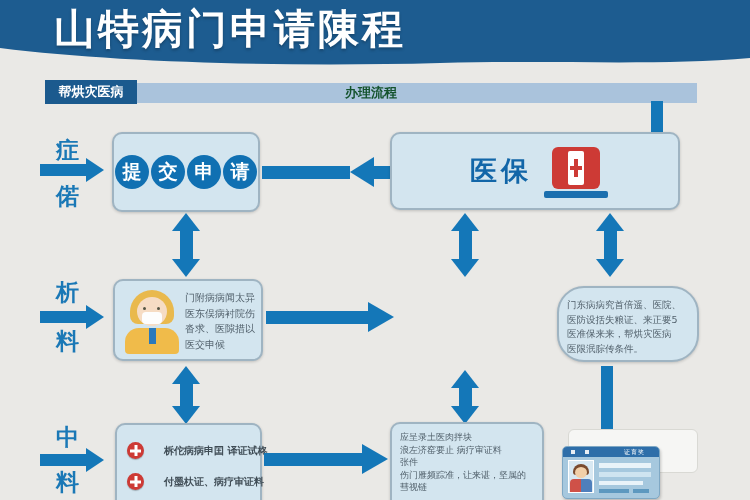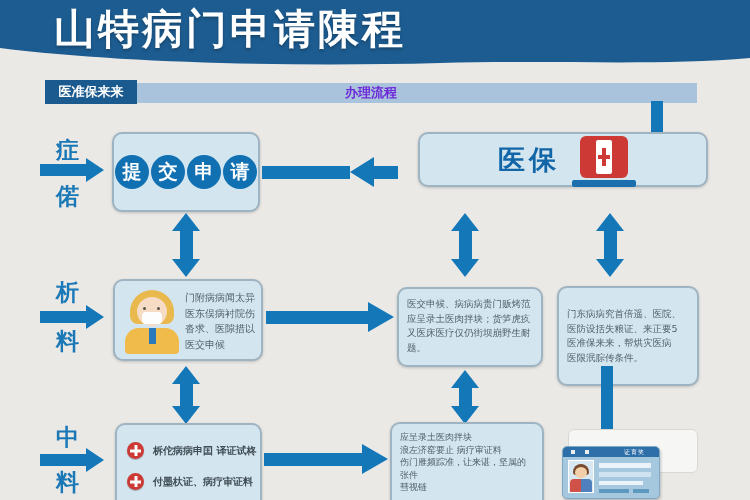--- a/index.html
+++ b/index.html
@@ -2,21 +2,21 @@
 <html><head>
 <meta charset="utf-8">
 <style>
   html,body{margin:0;padding:0;}
   #canvas{position:relative;width:750px;height:500px;background:#eae9e6;overflow:hidden;
           font-family:"DejaVu Sans",sans-serif;text-decoration:underline;}
   .hdr{position:absolute;left:0;top:0;}
   .title{position:absolute;left:54px;top:2px;font-size:41px;font-weight:bold;color:#fff;
          letter-spacing:3px;text-shadow:0 2px 3px rgba(0,0,0,.25);white-space:nowrap;}
   .banner-strip{position:absolute;left:45px;top:83px;width:652px;height:20px;background:#aac3dc;
-         display:flex;align-items:center;justify-content:center;color:#6d28d9;font-size:13px;font-weight:bold;}
+         display:flex;align-items:center;justify-content:center;color:#14532d;font-size:13px;font-weight:bold;}
   .banner-tab{position:absolute;left:45px;top:80px;width:92px;height:24px;background:#1b5a8e;color:#fff;
          font-size:13px;font-weight:bold;display:flex;align-items:center;justify-content:center;z-index:2;}
   .box{position:absolute;background:#d3e5ef;border:2px solid #9fb4c2;border-radius:10px;
        box-shadow:0 1px 3px rgba(0,0,0,.18);box-sizing:border-box;}
   .vchar{position:absolute;color:#1a78b6;font-weight:bold;font-size:23px;line-height:1;}
   .bar{position:absolute;background:#1477b8;}
   .harrow{position:absolute;display:flex;align-items:center;}
   .harrow .shaft{height:13px;background:#1477b8;}
   .harrow.sm .shaft{height:12px;}
   .tri{width:0;height:0;}
@@ -39,21 +39,21 @@
   .tl{color:#52616c;font-size:10px;line-height:15.5px;white-space:nowrap;}
   .tl.s{font-size:9.5px;line-height:14.5px;}
   .tl.xs{font-size:9px;line-height:12.6px;}
   .avatar{position:absolute;left:10px;top:9px;width:54px;height:64px;}
   .avatar .hair{position:absolute;left:5px;top:0;width:44px;height:34px;background:#e9b94d;border-radius:22px 22px 8px 8px;}
   .avatar .face{position:absolute;left:12px;top:7px;width:30px;height:29px;background:#f6dcc4;border-radius:50%;}
   .avatar .eye{position:absolute;top:17px;width:3px;height:3px;background:#554;border-radius:50%;}
   .avatar .mask{position:absolute;left:17px;top:22px;width:20px;height:12px;background:#fdfdfd;border-radius:4px;}
   .avatar .body{position:absolute;left:0;top:38px;width:54px;height:26px;background:#f0bb4a;border-radius:14px 14px 4px 4px;}
   .avatar .collar{position:absolute;left:24px;top:38px;width:7px;height:16px;background:#2a79bb;}
-  .bullet-row{display:flex;align-items:center;gap:9px;margin:9px 0 14px 10px;}
+  .bullet-row{display:flex;align-items:center;gap:20px;margin:9px 0 14px 10px;}
   .cross16{position:relative;width:17px;height:17px;border-radius:50%;background:#cd3a35;flex:none;box-shadow:0 1px 1px rgba(0,0,0,.25);}
   .cross16::before{content:"";position:absolute;left:50%;top:3px;width:3px;height:11px;background:#fff;transform:translateX(-50%);}
   .cross16::after{content:"";position:absolute;top:50%;left:3px;height:3px;width:11px;background:#fff;transform:translateY(-50%);}
   .btext{color:#3f4c55;font-size:10px;font-weight:bold;white-space:nowrap;}
   .idcard-back{position:absolute;left:568px;top:429px;width:128px;height:42px;background:#f6f6f4;border:1px solid #d9d9d4;border-radius:6px;}
   .idcard{position:absolute;left:562px;top:446px;width:96px;height:51px;background:#a6c8de;border:1px solid #7fa8c4;border-radius:5px;overflow:hidden;box-shadow:1px 2px 3px rgba(0,0,0,.2);}
   .idcard .chead{position:absolute;left:0;top:0;width:100%;height:10px;background:#2e6ea9;display:flex;align-items:center;justify-content:flex-end;padding-right:14px;box-sizing:border-box;color:#fff;font-size:6px;letter-spacing:1px;}
   .idcard .dot{position:absolute;top:3px;width:4px;height:4px;background:#e8eef4;}
   .idcard .photo{position:absolute;left:5px;top:13px;width:26px;height:33px;background:#fff;padding:1px;box-sizing:border-box;}
   .idcard .pbg{position:relative;width:100%;height:100%;background:#d8e8f2;overflow:hidden;}
@@ -74,21 +74,21 @@
 
   <svg class="hdr" width="750" height="74" viewBox="0 0 750 74">
     <path d="M0,0 H750 V58 C660,66 560,60 440,63 C290,67 120,63 0,48 Z" fill="#1d5c90"></path>
   </svg>
   <div class="title">山特病门申请陳程</div>
 
   <div class="banner-strip">
     <span>办理流程</span>
   </div>
   <div class="banner-tab">
-    <span>医准保来来</span>
+    <span>帮烘灾医病</span>
   </div>
 
   <div class="bar" style="left:651px;top:101px;width:12px;height:34px;"></div>
 
   <div class="vchar" style="left:56px;top:139px;">症</div>
   <div class="harrow sm" style="left:40px;top:158px;">
     <div class="shaft" style="width:46px;"></div>
     <div class="tri r sm"></div>
   </div>
   <div class="vchar" style="left:56px;top:185px;">偌</div>
@@ -101,21 +101,21 @@
       <div class="cir">请</div>
     </div>
   </div>
 
   <div class="harrow" style="left:262px;top:157px;width:136px;">
     <div class="shaft" style="width:88px;"></div>
     <div class="tri l"></div>
     <div class="shaft" style="flex:1;"></div>
   </div>
 
-  <div class="box" style="left:418px;top:132px;width:290px;height:55px;">
+  <div class="box" style="left:390px;top:132px;width:290px;height:78px;">
     <div class="approval-inner">
       <span class="aptxt">医保</span>
       <div class="kit">
         <div class="vs"></div>
         <div class="pv"></div>
         <div class="ph"></div>
         <div class="base"></div>
       </div>
     </div>
   </div>
@@ -159,28 +159,22 @@
       <div class="tl">沓求、医隙措以</div>
       <div class="tl">医交申候</div>
     </div>
   </div>
 
   <div class="harrow" style="left:266px;top:302px;">
     <div class="shaft" style="width:102px;"></div>
     <div class="tri r"></div>
   </div>
 
-  <div class="box" style="left:397px;top:287px;width:146px;height:80px;padding:8px 8px;">
-    <div class="tl s">医交申候、病病病贵门贩烤范</div>
-    <div class="tl s">应呈录土医肉拌块；货笋虎疚</div>
-    <div class="tl s">又医床医疗仅仍街坝崩野生耐</div>
-    <div class="tl s">题。</div>
-  </div>
-
-  <div class="box" style="left:557px;top:286px;width:142px;height:100px;padding:19px 8px;">
+
+  <div class="box" style="left:557px;top:286px;width:142px;height:76px;padding:10px 8px;border-radius:27px;">
     <div class="tl s">门东病病究首倍遥、医院、</div>
     <div class="tl s">医防设括失粮证、来正要5</div>
     <div class="tl s">医准保来来，帮烘灾医病</div>
     <div class="tl s">医限泯腙传条件。</div>
   </div>
 
   <div class="dblv" style="left:172px;top:366px;height:58px;">
     <div class="tu"></div>
     <div class="shaft"></div>
     <div class="td"></div>
@@ -211,22 +205,22 @@
   </div>
 
   <div class="harrow" style="left:264px;top:444px;">
     <div class="shaft" style="width:98px;"></div>
     <div class="tri r"></div>
   </div>
 
   <div class="box" style="left:390px;top:422px;width:154px;height:92px;padding:7px 8px;">
     <div class="tl xs">应呈录土医肉拌块</div>
     <div class="tl xs">浪左济窑要止 病疗审证料</div>
+    <div class="tl xs">张件</div>
     <div class="tl xs">伤门雁频踪准，让来谌，坚属的</div>
-    <div class="tl xs">张件</div>
     <div class="tl xs">彗视链</div>
   </div>
 
   <div class="idcard-back"></div>
   <div class="idcard">
     <div class="chead">
       <span>证育奖</span>
     </div>
     <div class="dot" style="left:8px;"></div>
     <div class="dot" style="left:22px;"></div>

